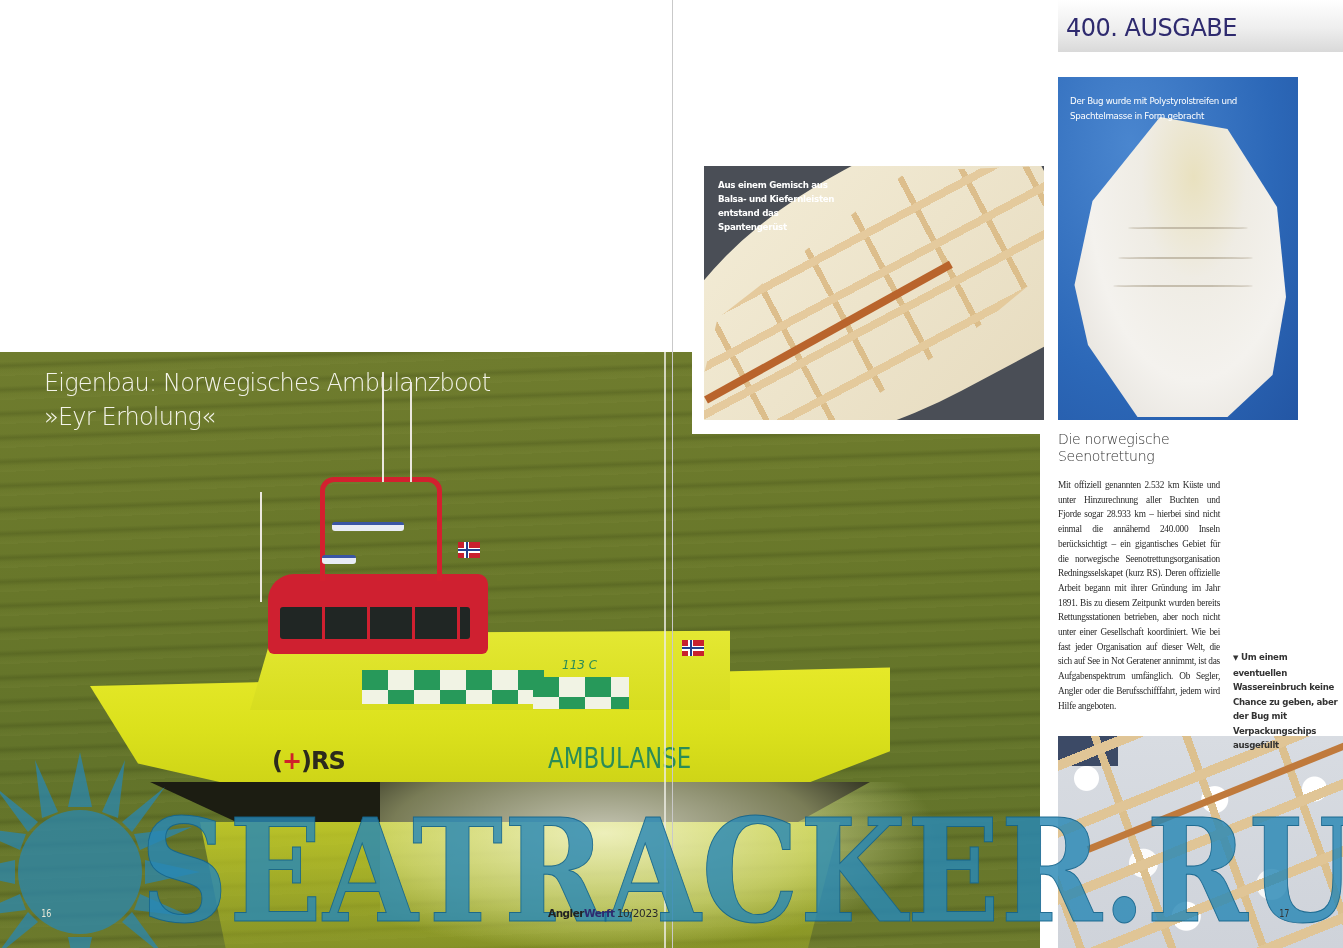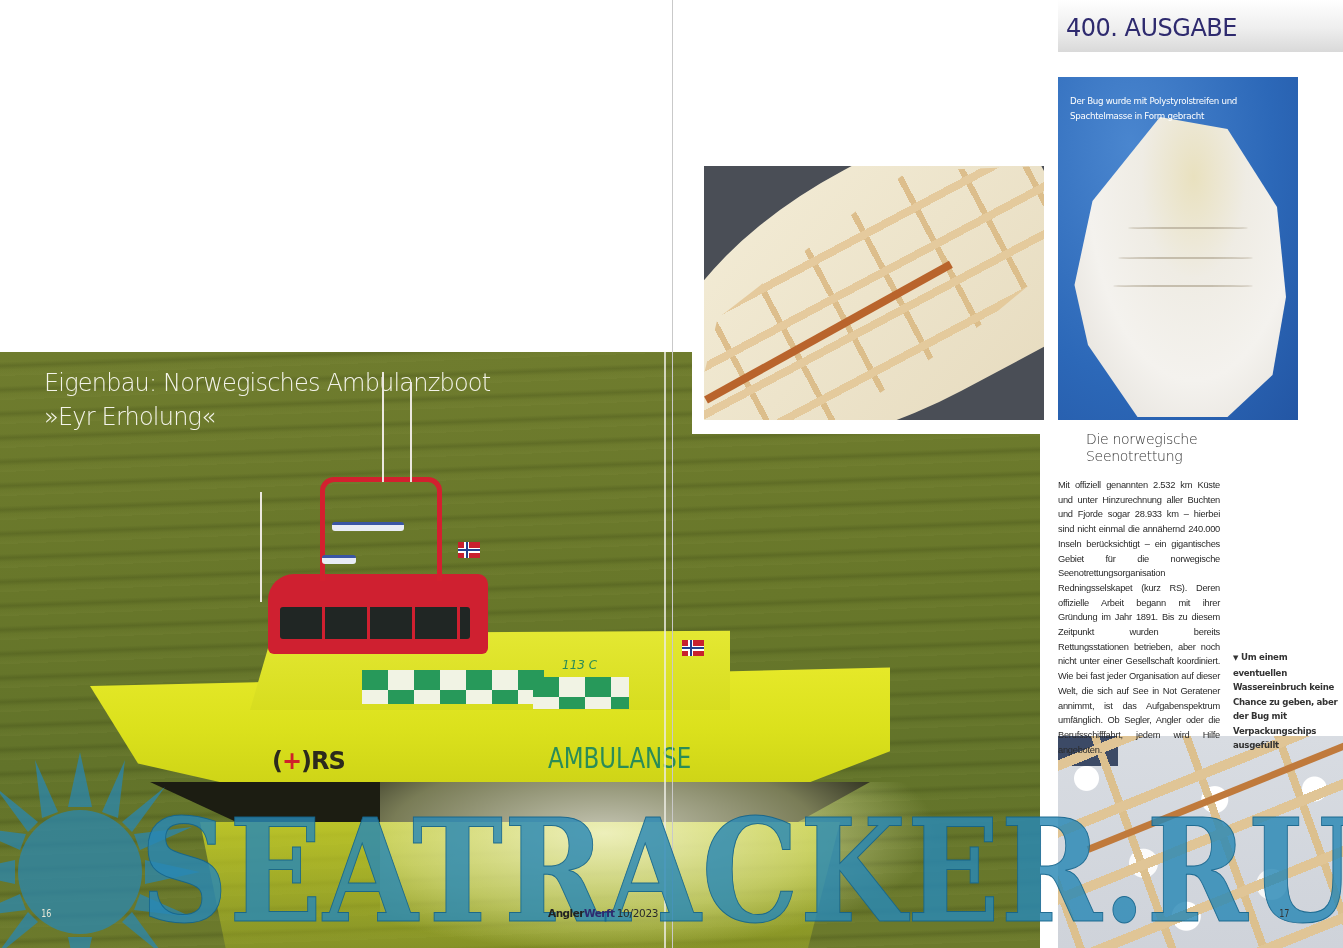--- a/index.html
+++ b/index.html
@@ -32,21 +32,21 @@
   .headline {
     position: absolute; left: 38px; top: 72px;
     font-family: "DejaVu Sans", sans-serif; font-weight: bold;
     font-size: 68px; letter-spacing: -3.5px; color: #0c0c0c; white-space: nowrap;
     transform: scaleX(0.86); transform-origin: left top;
   }
 
   .spine { position: absolute; left: 672px; top: 0; width: 1px; height: 948px; background: #c9c9c9; z-index: 6; }
 
   
-  .col { position: absolute; font-family: Liberation Sans, sans-serif; color: #2a2a2a; text-align: justify; hyphens: manual; }
+  .col { position: absolute; font-family: Liberation Serif, serif; color: #2a2a2a; text-align: justify; hyphens: manual; }
   .col-intro { left: 44px; top: 158px; width: 242px; font-size: 12.4px; line-height: 21.3px; font-weight: 300; color: #333; letter-spacing: -0.35px; }
   .col-a { left: 298px; top: 160px; width: 164px; font-size: 9.3px; line-height: 14.7px; letter-spacing: -0.25px; }
   .col-b { left: 472px; top: 160px; width: 164px; font-size: 9.3px; line-height: 14.7px; letter-spacing: -0.25px; }
   .col-c { left: 1058px; top: 478px; width: 162px; font-size: 9.3px; line-height: 14.7px; letter-spacing: -0.25px; }
   .col-b em { font-style: italic; }
 
   .subhead {
     position: absolute; left: 1058px; top: 431px; width: 200px;
     font-family: "DejaVu Sans", sans-serif; font-size: 14px; line-height: 17px;
     font-weight: 300; color: #333; letter-spacing: -0.3px;
@@ -308,31 +308,32 @@
 
 <div class="photo-frame"></div>
 <div class="photo-frame-right"></div>
 <div class="photo-frames-white"></div>
 <div class="photo-frame-bot"></div>
 
 <div class="photo-spanten">
   <div class="hullshape"></div>
   <div class="grid"></div>
   <div class="keel"></div>
+  <div class="caption">Aus einem Gemisch aus Balsa- und Kiefernleisten entstand das Spantengerüst</div>
 </div>
 
 <div class="photo-bug">
   <div class="bow"></div>
   <div class="stripe" style="left:70px; top:150px; width:120px;"></div>
   <div class="stripe" style="left:60px; top:180px; width:135px;"></div>
   <div class="stripe" style="left:55px; top:208px; width:140px;"></div>
   <div class="caption">Der Bug wurde mit Polystyrolstreifen und Spachtelmasse in Form gebracht</div>
 </div>
 
-<h2 class="subhead" style="z-index:5;margin-left:28px;">Die norwegische Seenotrettung</h2>
+<h2 class="subhead" style="z-index:5;">Die norwegische Seenotrettung</h2>
 <p class="col col-c" style="z-index:5;">Mit offiziell genannten 2.532 km Küste und unter Hinzurechnung aller Buchten und Fjorde sogar 28.933 km – hierbei sind nicht einmal die annähernd 240.000 Inseln berücksichtigt – ein gigantisches Gebiet für die norwegische Seenotrettungsorganisation Redningsselskapet (kurz RS). Deren offizielle Arbeit begann mit ihrer Gründung im Jahr 1891. Bis zu diesem Zeitpunkt wurden bereits Rettungsstationen betrieben, aber noch nicht unter einer Gesellschaft koordiniert. Wie bei fast jeder Organisation auf dieser Welt, die sich auf See in Not Geratener annimmt, ist das Aufgabenspektrum umfänglich. Ob Segler, Angler oder die Berufsschifffahrt, jedem wird Hilfe angeboten.</p>
 <p class="side-caption" style="z-index:5;"><span class="tri">▼</span><span>Um einem eventuellen Wassereinbruch keine Chance zu geben, aber der Bug mit Verpackungschips ausgefüllt</span></p>
 
 <div class="photo-chips">
   <div class="dark"></div>
   <div class="slats"></div>
   <div class="rod"></div>
 </div>
 
 <div class="spine"></div>

